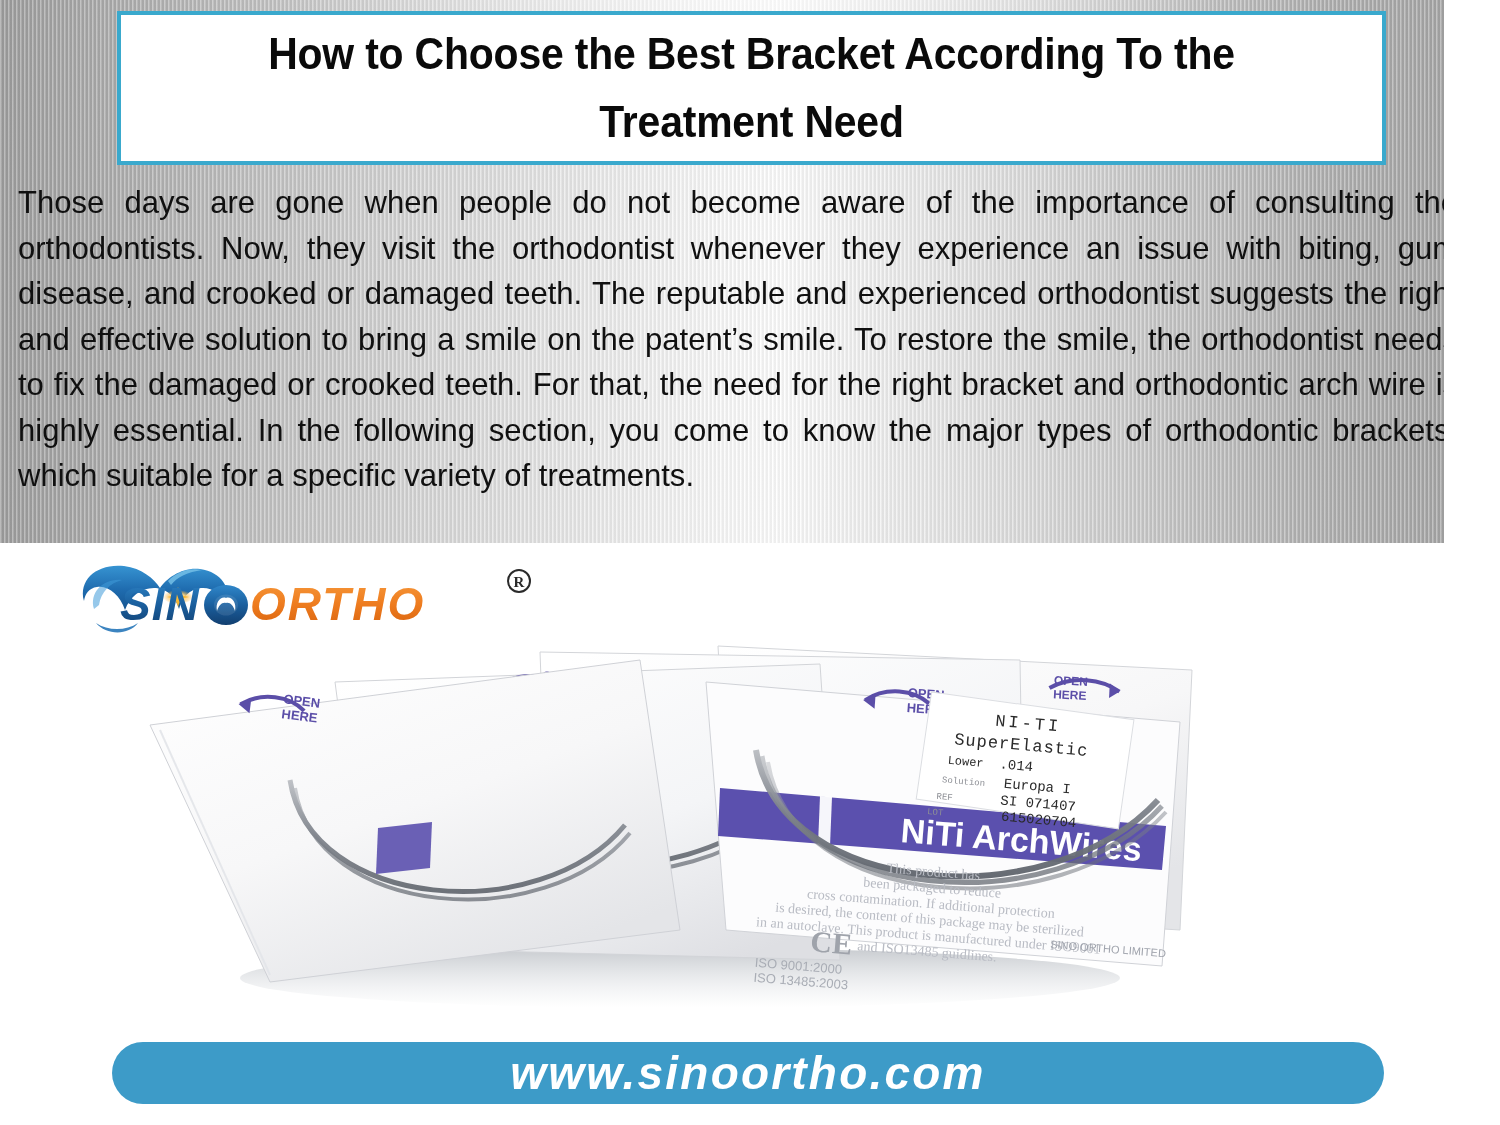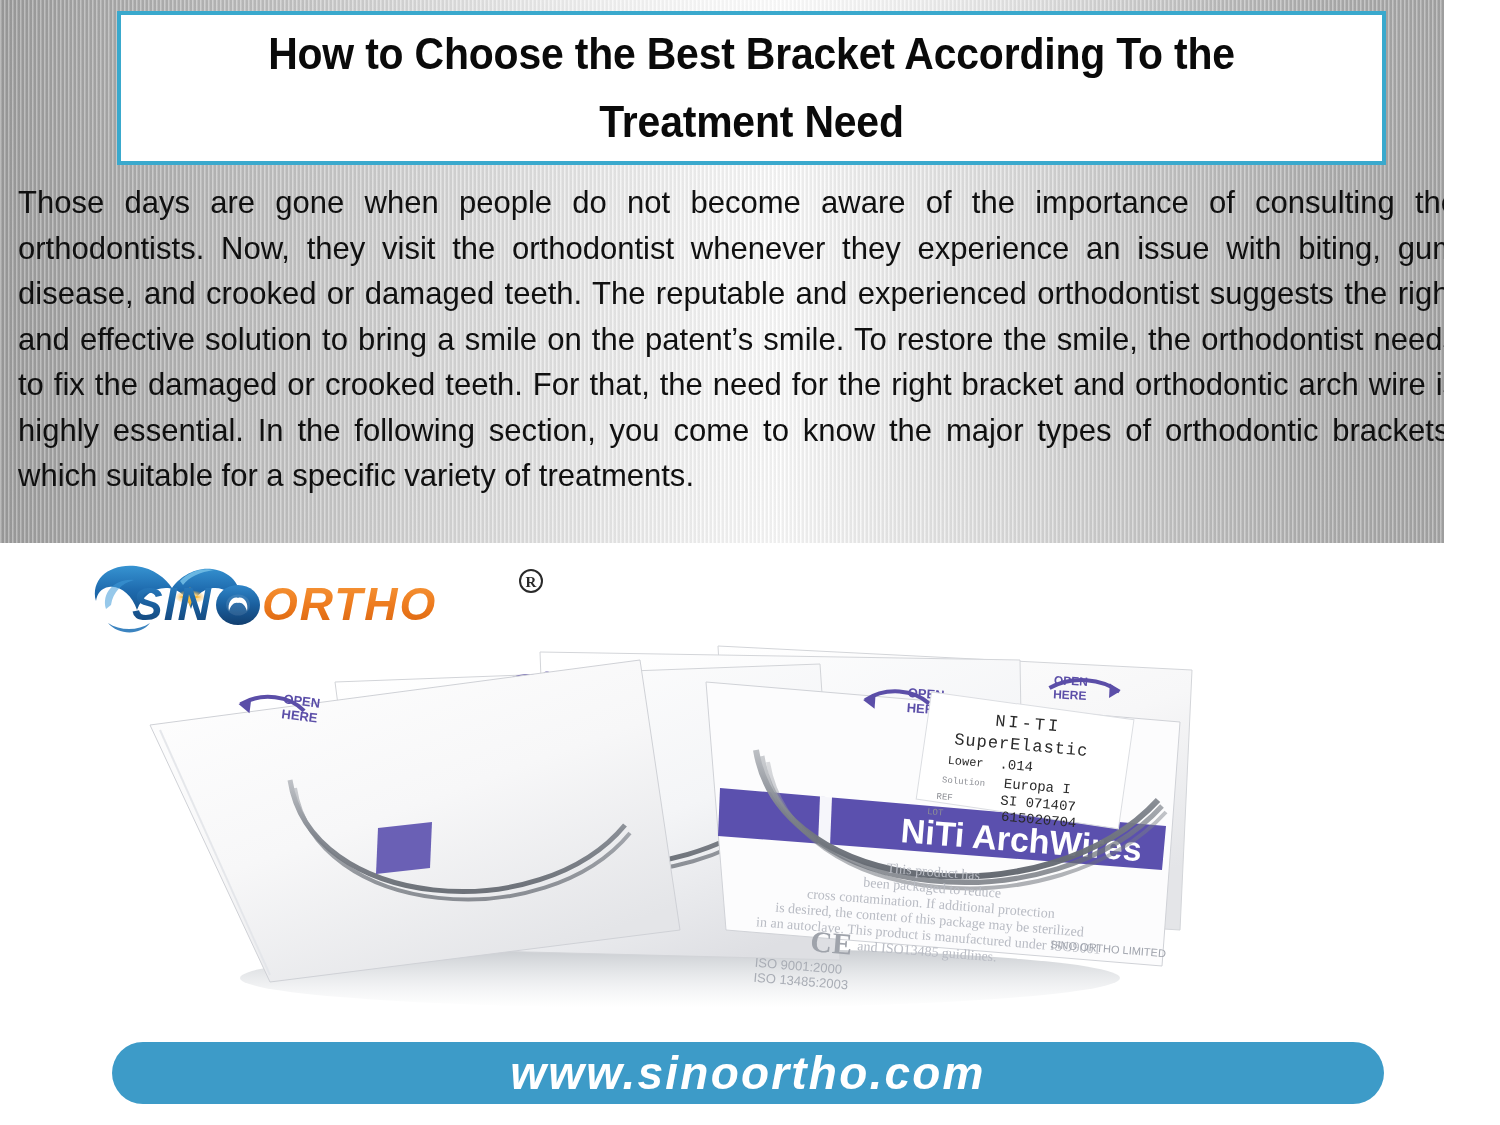--- a/index.html
+++ b/index.html
@@ -100,21 +100,21 @@
     color: #101010;
     text-align: justify;
     text-justify: inter-word;
     transform: scaleX(0.985);
     transform-origin: left top;
   }
 
   
   .logo {
     position: absolute;
-    left: 84px;
+    left: 72px;
     top: 557px;
     width: 520px;
     height: 82px;
   }
   .logo svg { display: block; }
 
   
   .product-photo {
     position: absolute;
     left: 120px;

